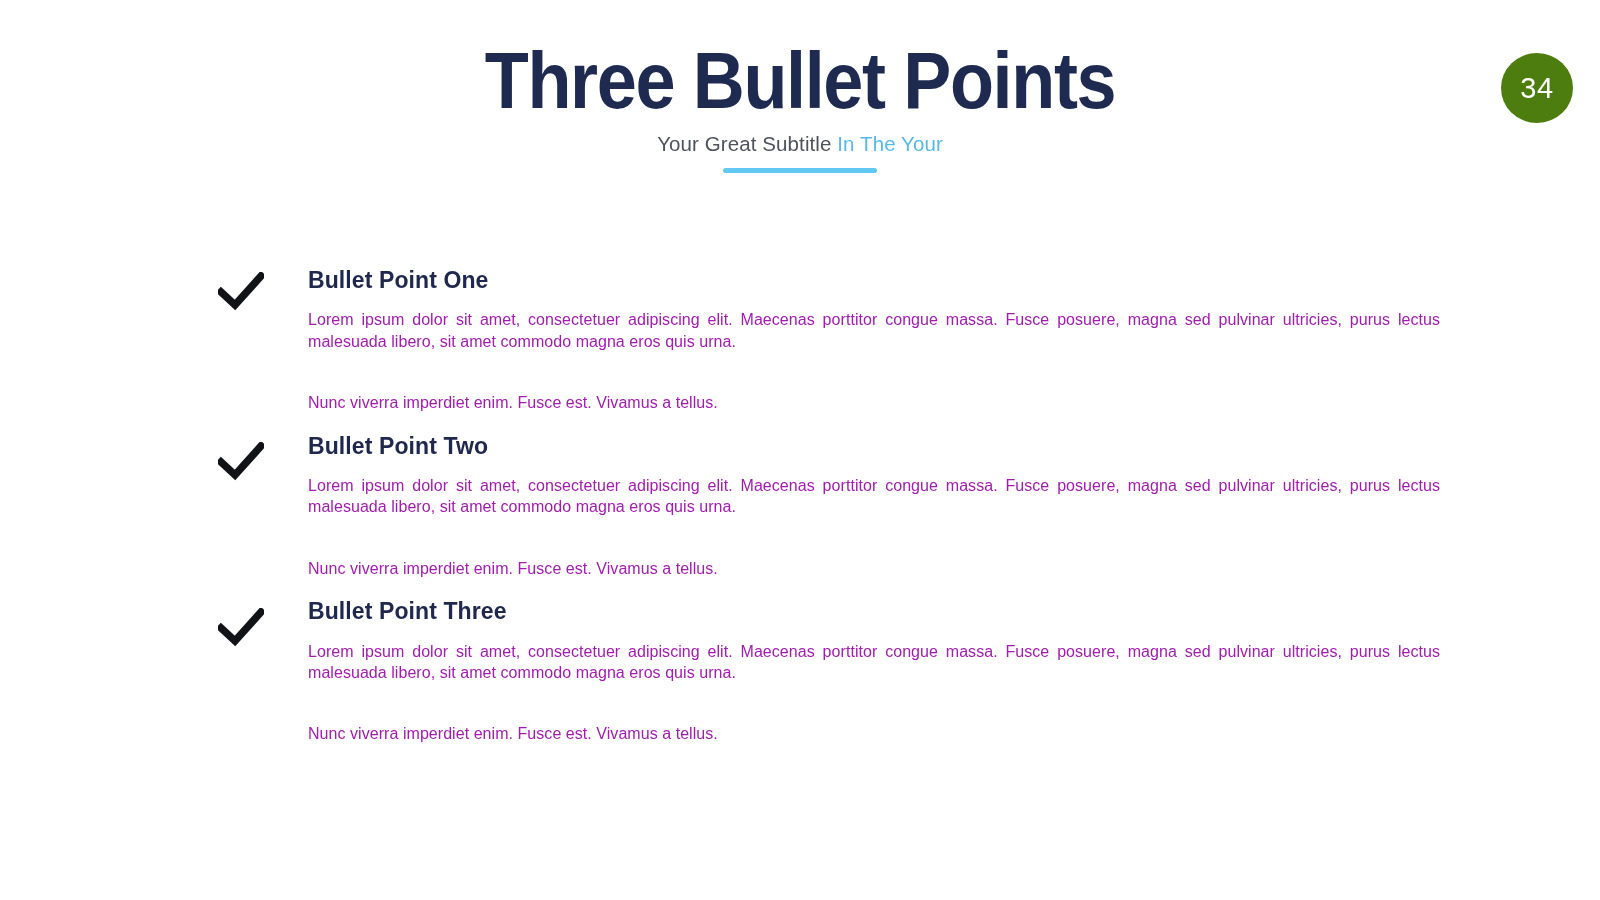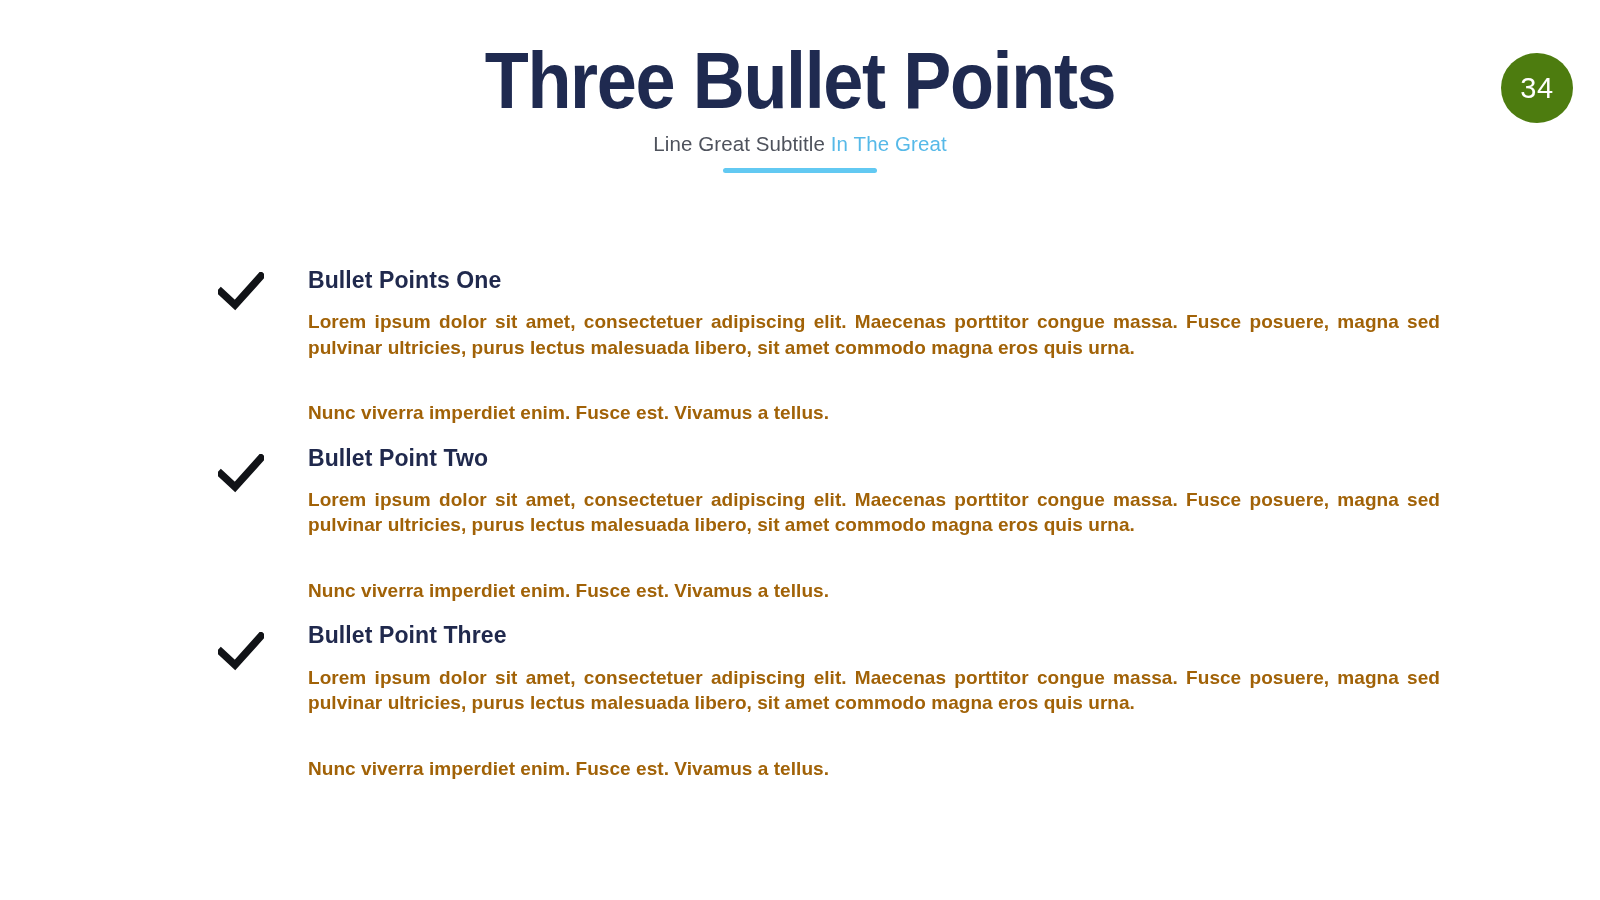--- a/index.html
+++ b/index.html
@@ -106,57 +106,56 @@
 
   .bullet-heading {
     font-size: 23px;
     font-weight: 700;
     color: #20294d;
     letter-spacing: 0.1px;
     margin: 0 0 16px 0;
     line-height: 1.1;
   }
   .bullet-body {
-    font-size: 19px;
+    font-size: 16px;
     line-height: 1.34;
-    color: #a16207;
+    color: #a21caf;
     text-align: justify;
     margin: 0 0 20px 0;
     letter-spacing: 0.05px;
-    font-weight: bold;
   }
   .bullet-body:last-child { margin-bottom: 0; }
   .bullet-body.short { text-align: left; margin-top: 40px; }
 </style>
 </head>
 <body>
 
 <div class="slide">
 
   <div class="header">
     <h1 class="slide-title">Three Bullet Points</h1>
 
     <div class="subtitle-row">
-      <span class="subtitle-main">Line Great Subtitle </span><span class="subtitle-accent">In The Great</span>
+      <span class="subtitle-main">Your Great Subtitle </span><span class="subtitle-accent">In The Your</span>
     </div>
 
     <div class="subtitle-underline"></div>
   </div>
 
   <div class="page-badge">
     <span>34</span>
   </div>
 
   <div class="bullets">
 
     <div class="bullet-item offset-a">
       <svg class="check-icon" viewBox="0 0 46 40">
         <path d="M3 20 L17 33 L43 4" fill="none" stroke="#111317" stroke-width="7.5" stroke-linecap="square" stroke-linejoin="miter"></path>
       </svg>
-      <div class="bullet-heading">Bullet Points One</div>
+      <div class="bullet-heading">Bullet Point One</div>
       <p class="bullet-body">Lorem ipsum dolor sit amet, consectetuer adipiscing elit. Maecenas porttitor congue massa. Fusce posuere, magna sed pulvinar ultricies, purus lectus malesuada libero, sit amet commodo magna eros quis urna.</p>
       <p class="bullet-body short">Nunc viverra imperdiet enim. Fusce est. Vivamus a tellus.</p>
     </div>
 
     <div class="bullet-item offset-b">
       <svg class="check-icon" viewBox="0 0 46 40">
         <path d="M3 20 L17 33 L43 4" fill="none" stroke="#111317" stroke-width="7.5" stroke-linecap="square" stroke-linejoin="miter"></path>
       </svg>
       <div class="bullet-heading">Bullet Point Two</div>
       <p class="bullet-body">Lorem ipsum dolor sit amet, consectetuer adipiscing elit. Maecenas porttitor congue massa. Fusce posuere, magna sed pulvinar ultricies, purus lectus malesuada libero, sit amet commodo magna eros quis urna.</p>

